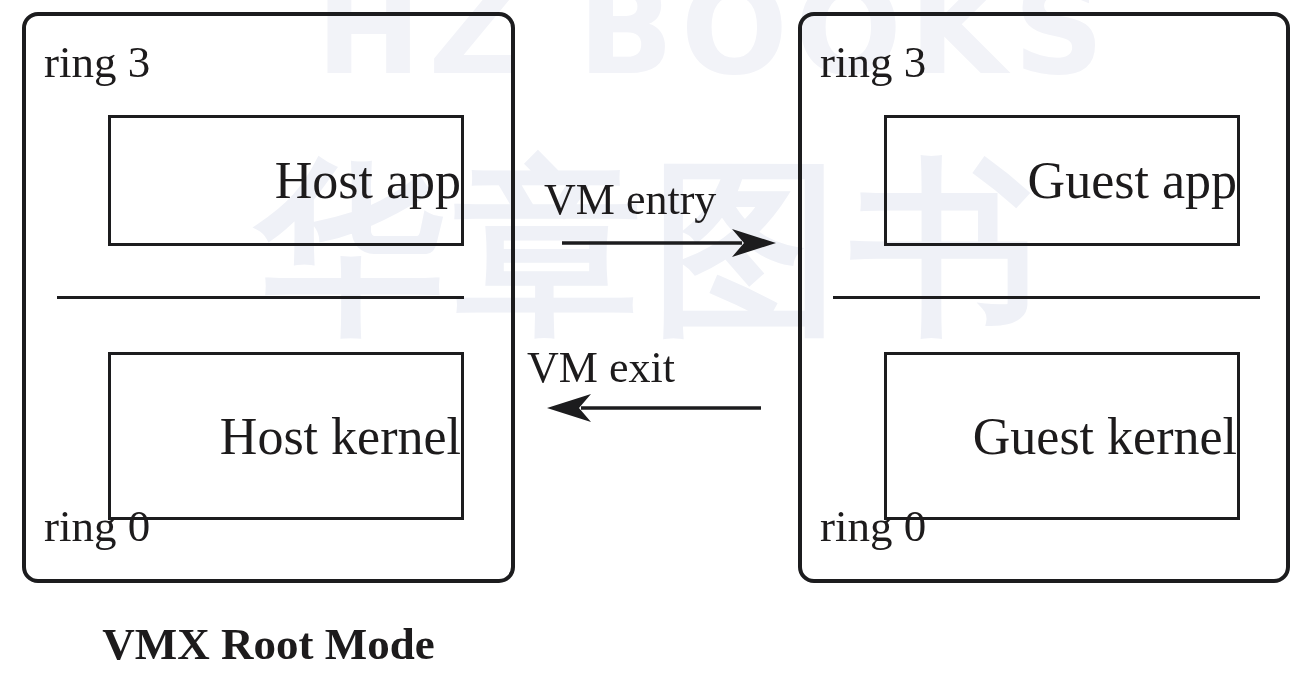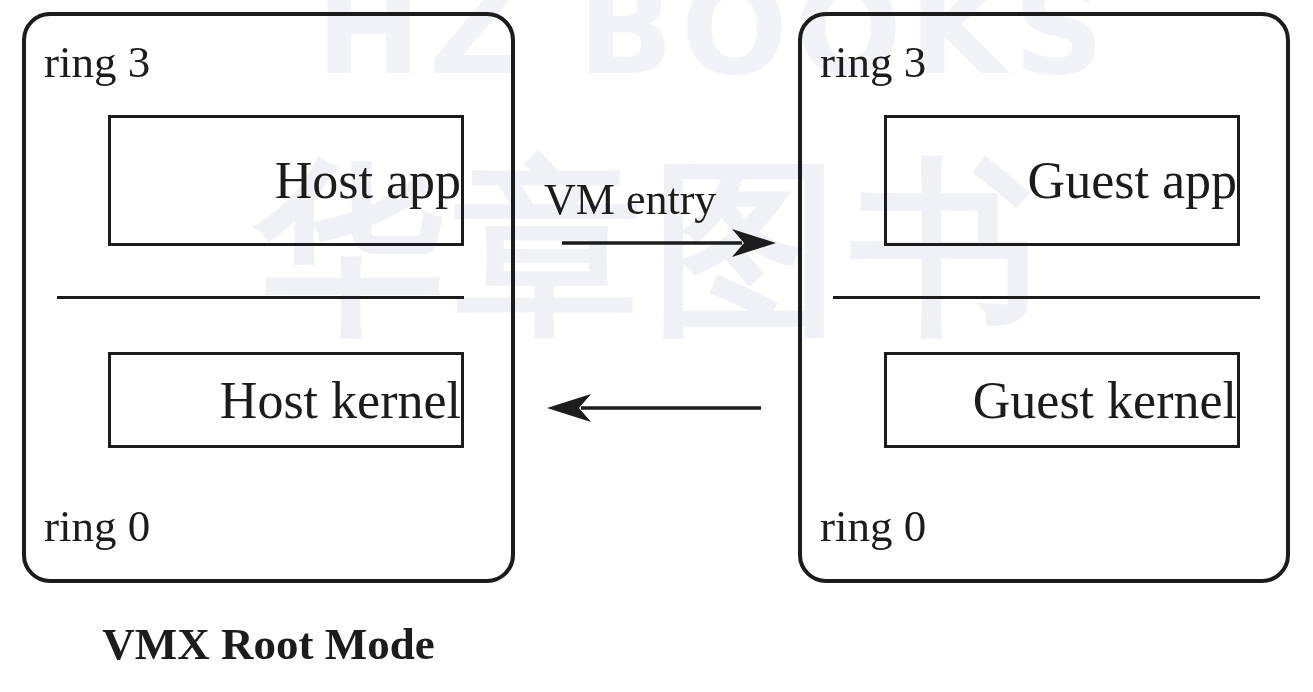--- a/index.html
+++ b/index.html
@@ -38,21 +38,21 @@
     white-space: nowrap;
     user-select: none;
   }
 
   
   .panel {
     position: absolute;
     top: 12px;
     height: 571px;
     border: 4px solid #1c1c1e;
-    border-radius: 28px;
+    border-radius: 16px;
     box-sizing: border-box;
     background: transparent;
   }
   .panel-left  { left: 22px;  width: 493px; }
   .panel-right { left: 798px; width: 492px; }
 
   .ring-label {
     position: absolute;
     font-size: 45px;
     line-height: 1.1;
@@ -65,21 +65,21 @@
     position: absolute;
     border: 3px solid #1c1c1e;
     box-sizing: border-box;
     display: flex;
     align-items: center;
     justify-content: flex-end;
     font-size: 52px;
     background: transparent;
   }
   .app-box    { left: 82px; top: 99px;  width: 356px; height: 131px; }
-  .kernel-box { left: 82px; top: 336px; width: 356px; height: 96px; }
+  .kernel-box { left: 82px; top: 336px; width: 356px; height: 168px; }
 
   .ring-divider {
     position: absolute;
     top: 280px;
     height: 3px;
     background: #1c1c1e;
   }
   .panel-left  .ring-divider { left: 31px; width: 407px; }
   .panel-right .ring-divider { left: 31px; width: 427px; }
 
@@ -142,18 +142,19 @@
   </div>
 
   <div class="caption caption-left">VMX Root Mode</div>
 
   <div class="vm-label vm-entry-label">VM entry</div>
   <svg class="arrow arrow-entry" viewBox="0 0 218 34">
     <line x1="2" y1="17" x2="182" y2="17" stroke="#1c1c1e" stroke-width="3.6"></line>
     <polygon points="216,17 172,3 184,17 172,31" fill="#1c1c1e"></polygon>
   </svg>
 
+  <div class="vm-label vm-exit-label">VM exit</div>
   <svg class="arrow arrow-exit" viewBox="0 0 218 34">
     <line x1="36" y1="17" x2="216" y2="17" stroke="#1c1c1e" stroke-width="3.6"></line>
     <polygon points="2,17 46,3 34,17 46,31" fill="#1c1c1e"></polygon>
   </svg>
 
 </div>
 
 </body></html>

